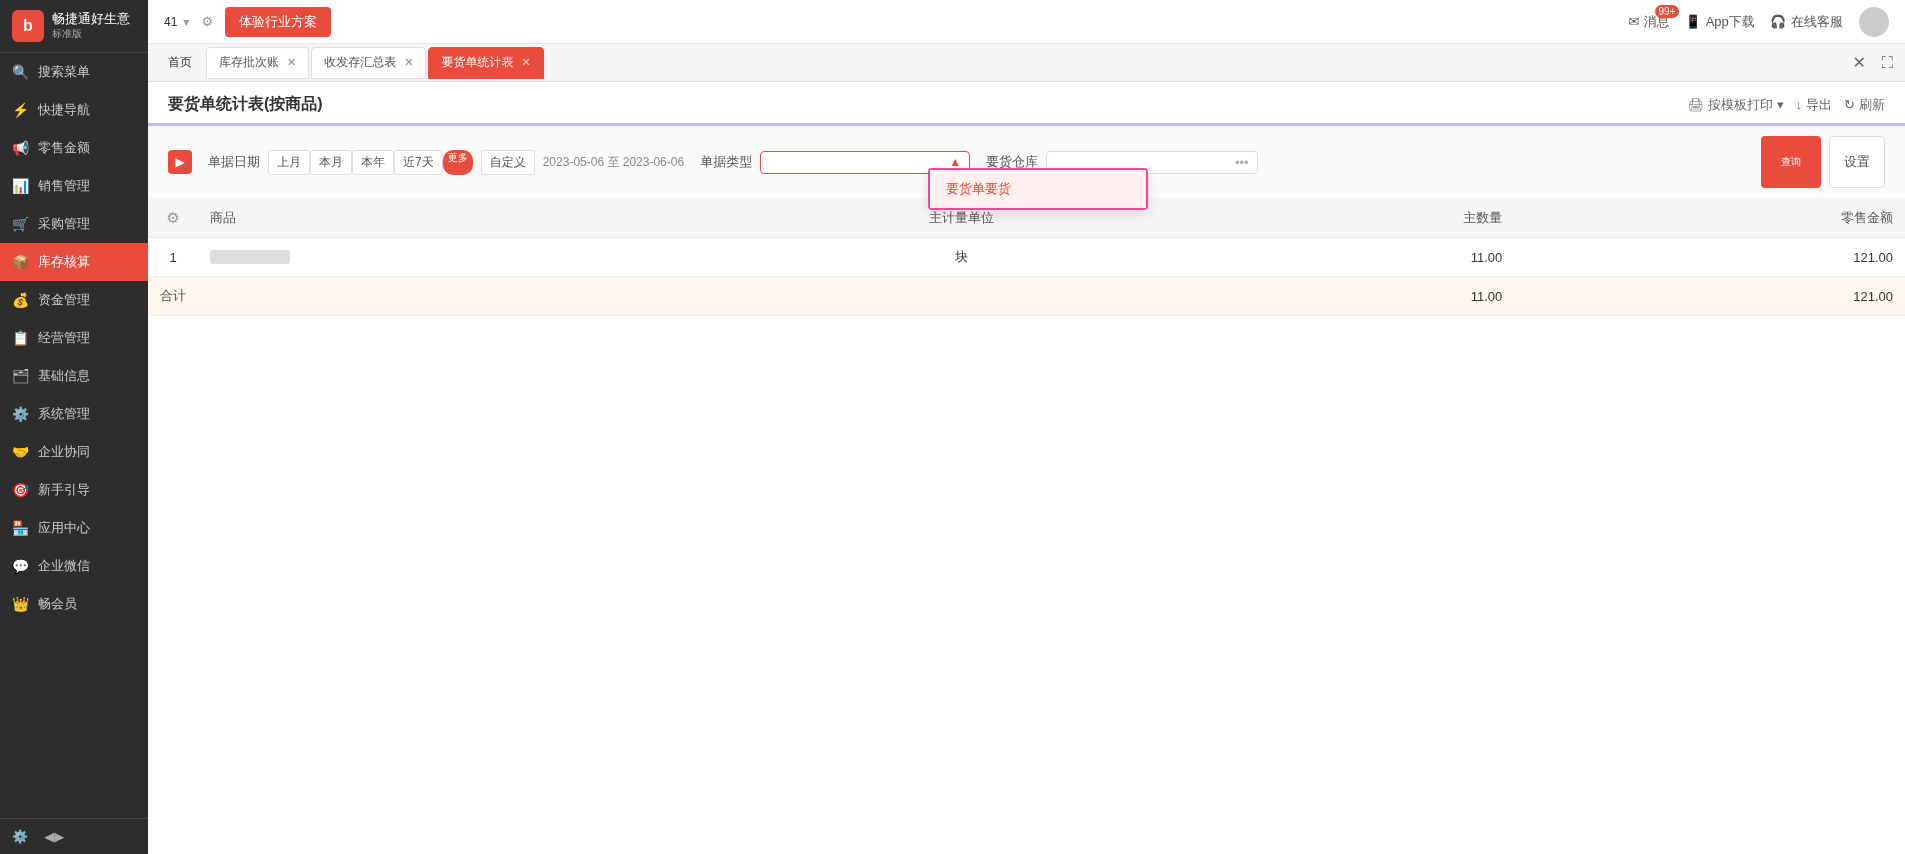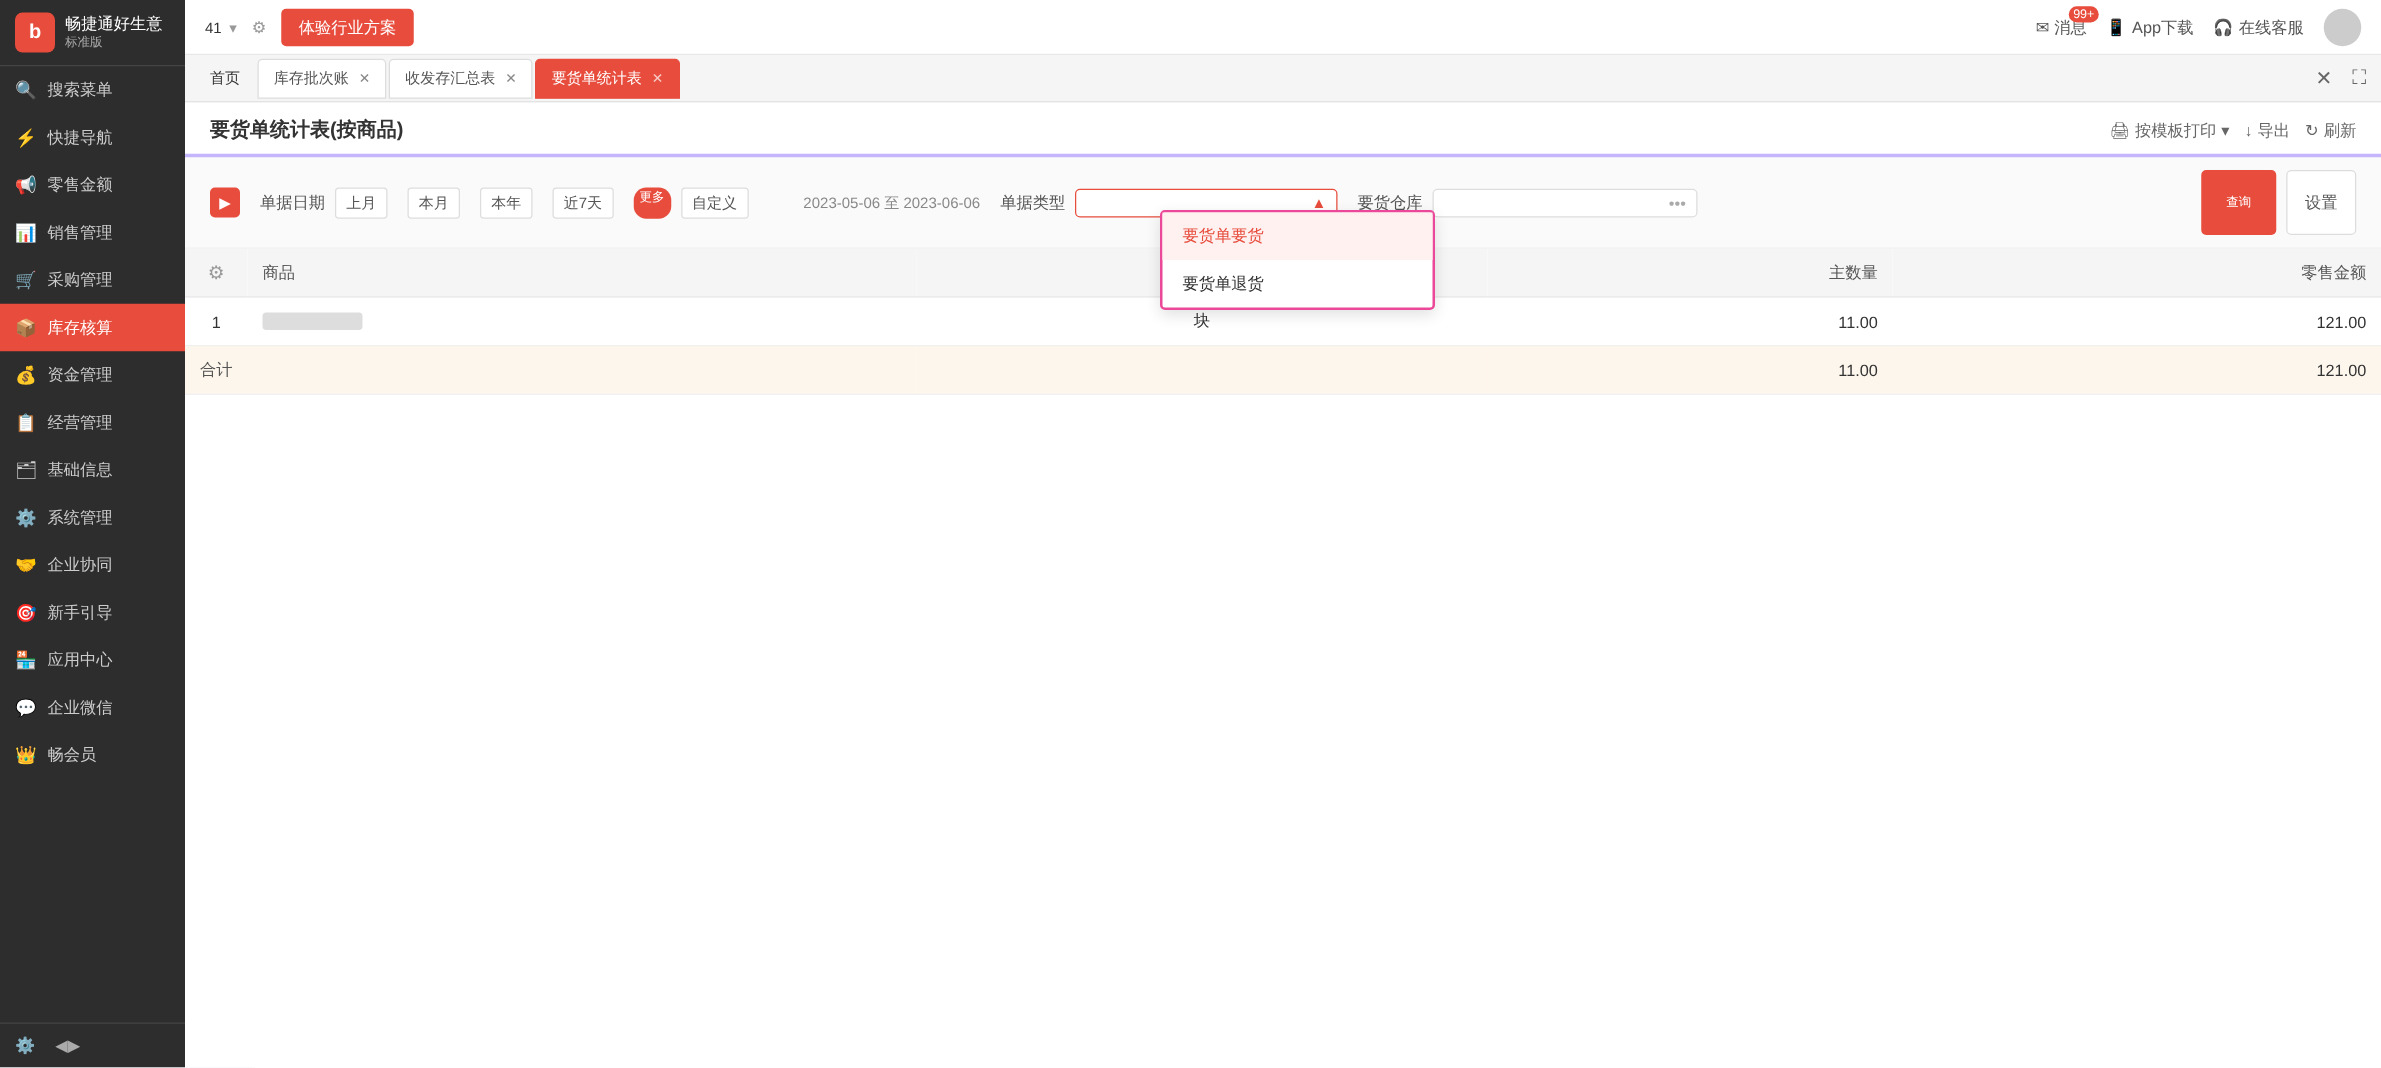--- a/index.html
+++ b/index.html
@@ -131,30 +131,30 @@
       position: relative;
     }
     .filter-expand-btn {
       width: 24px; height: 24px;
       background: #e74c3c; color: white;
       border-radius: 4px; display: flex; align-items: center; justify-content: center;
       cursor: pointer; font-size: 12px; flex-shrink: 0;
     }
     .filter-group { display: flex; align-items: center; gap: 8px; }
     .filter-label { color: #555; font-size: 13px; white-space: nowrap; }
-    .filter-date-btns { display: flex; gap: 16px; }
+    .filter-date-btns { display: flex; gap: 0; }
     .filter-date-btn {
       padding: 3px 8px; border: 1px solid #ddd; border-radius: 3px;
       background: white; cursor: pointer; font-size: 12px; color: #555;
     }
     .filter-date-badge {
       background: #e74c3c; color: white; font-size: 10px;
       padding: 1px 5px; border-radius: 10px;
     }
-    .filter-date-range { color: #888; font-size: 12px; margin-left: 36px; }
+    .filter-date-range { color: #888; font-size: 12px; }
     .filter-select-wrap {
       display: flex; align-items: center; gap: 4px;
       border: 1px solid #e74c3c; border-radius: 4px;
       padding: 3px 8px; background: white; cursor: pointer;
       min-width: 200px; position: relative;
     }
     .filter-select-input { border: none; outline: none; font-size: 13px; flex: 1; cursor: pointer; background: transparent; }
     .filter-select-arrow { color: #e74c3c; font-size: 12px; }
     .filter-warehouse-wrap {
       display: flex; align-items: center; gap: 4px;
@@ -406,21 +406,20 @@
         </div>
       </div>
 
       <div class="filter-actions">
         <button class="btn-query">查询</button>
         <button class="btn-settings">设置</button>
       </div>
 
       <div class="dropdown-menu">
         <div class="dropdown-item selected">要货单要货</div>
-        <div class="dropdown-item">要货单退货</div>
       </div>
     </div>
 
     <div class="table-wrap">
       <table>
         <thead>
           <tr>
             <th style="width:50px; text-align:center;">
               <span class="settings-icon">⚙</span>
             </th>

